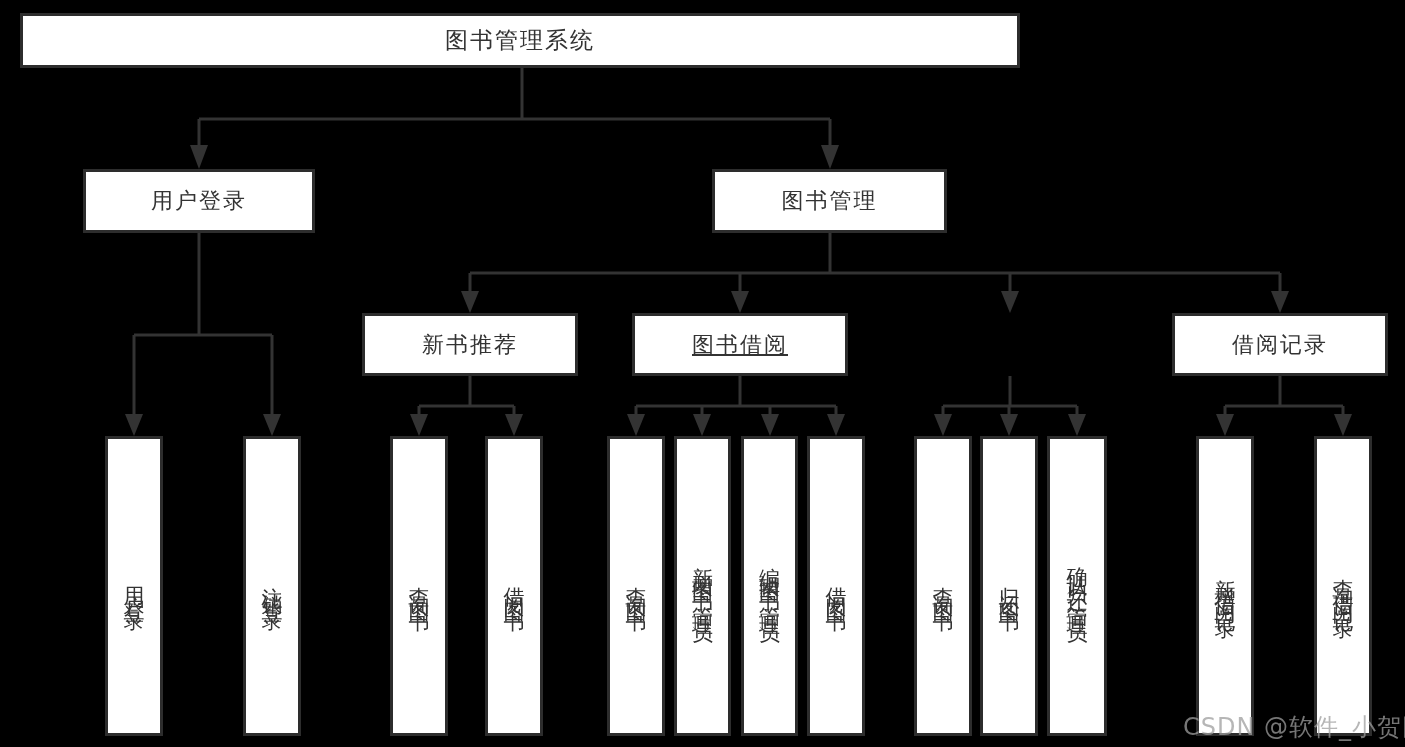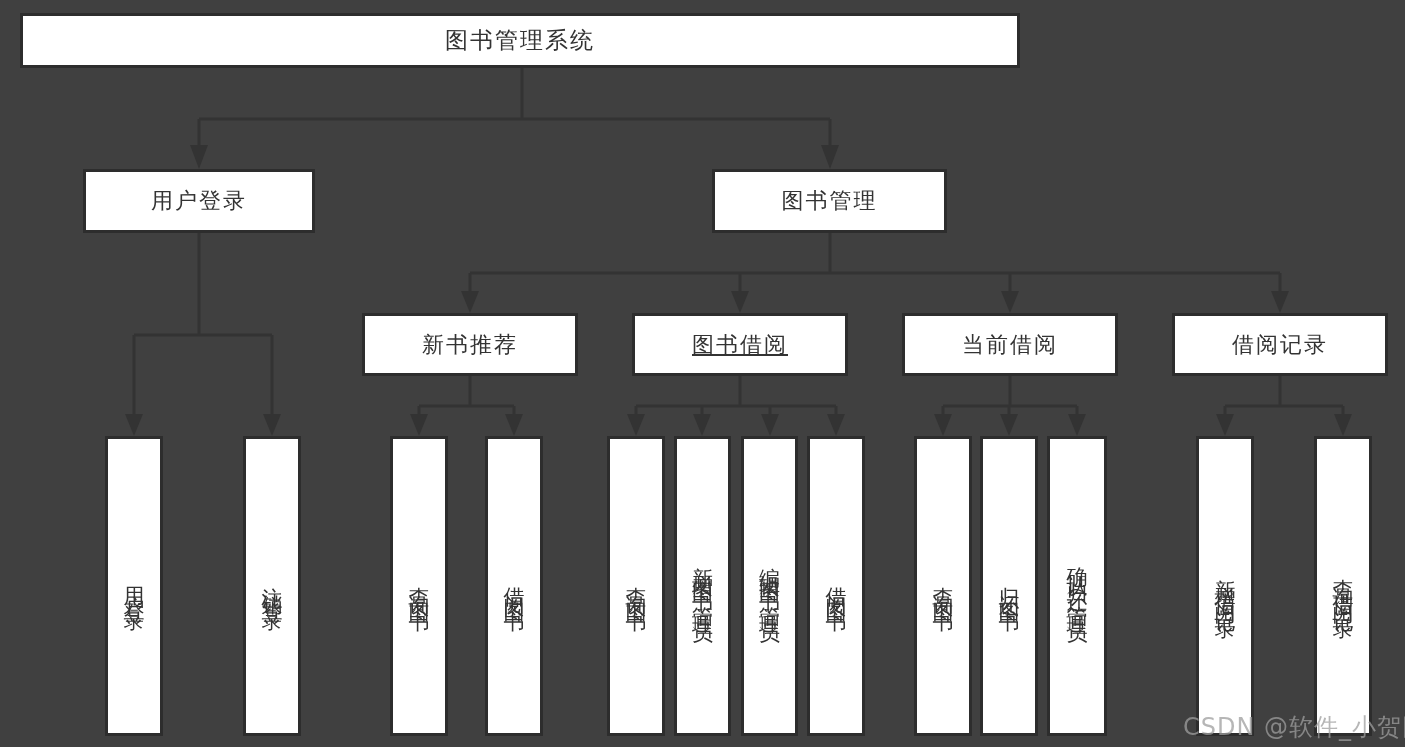--- a/index.html
+++ b/index.html
@@ -7,21 +7,21 @@
     --border: #2d2d2d;
     --text: #333333;
     --watermark: #9e9e9e;
   }
   * { box-sizing: border-box; }
   html, body { margin: 0; padding: 0; background: #ffffff; }
   .canvas {
     position: relative;
     width: 1405px;
     height: 747px;
-    background: #404040;
+    background: #000000;
     font-family: "DejaVu Sans", "Liberation Sans", sans-serif;
     overflow: hidden;
   }
   svg.connectors {
     position: absolute;
     left: 0; top: 0;
     width: 1405px; height: 747px;
   }
   .connector {
     stroke: var(--line);
@@ -128,23 +128,20 @@
   <div class="node h-node" style="left:712px; top:169px; width:235px; height:64px;">
     <span>图书管理</span>
   </div>
 
   <div class="node h-node" style="left:362px; top:313px; width:216px; height:63px;">
     <span>新书推荐</span>
   </div>
   <div class="node h-node" style="left:632px; top:313px; width:216px; height:63px;text-decoration:underline;">
     <span>图书借阅</span>
   </div>
-  <div class="node h-node" style="left:902px; top:313px; width:216px; height:63px;">
-    <span>当前借阅</span>
-  </div>
   <div class="node h-node" style="left:1172px; top:313px; width:216px; height:63px;">
     <span>借阅记录</span>
   </div>
 
   <div class="node leaf-node" style="left:105px; top:436px; width:58px; height:300px;">
     <span class="v-label">用户登录</span>
   </div>
   <div class="node leaf-node" style="left:243px; top:436px; width:58px; height:300px;">
     <span class="v-label">注销登录</span>
   </div>

